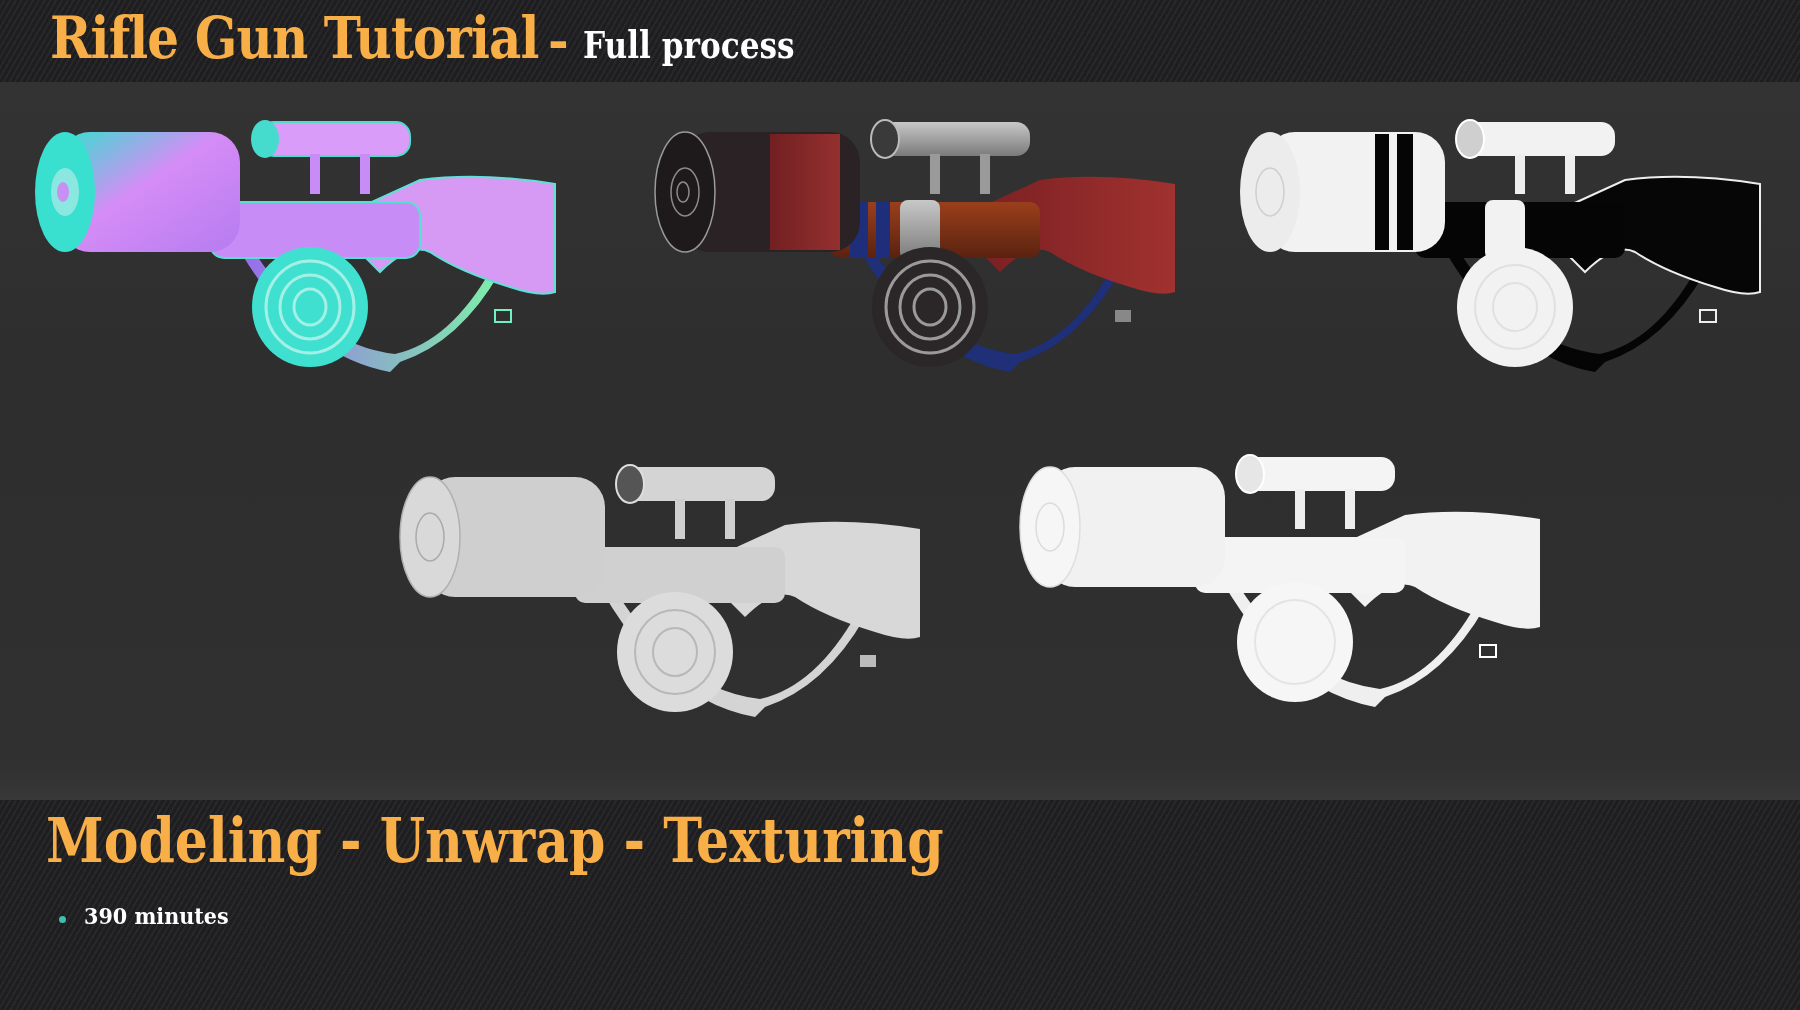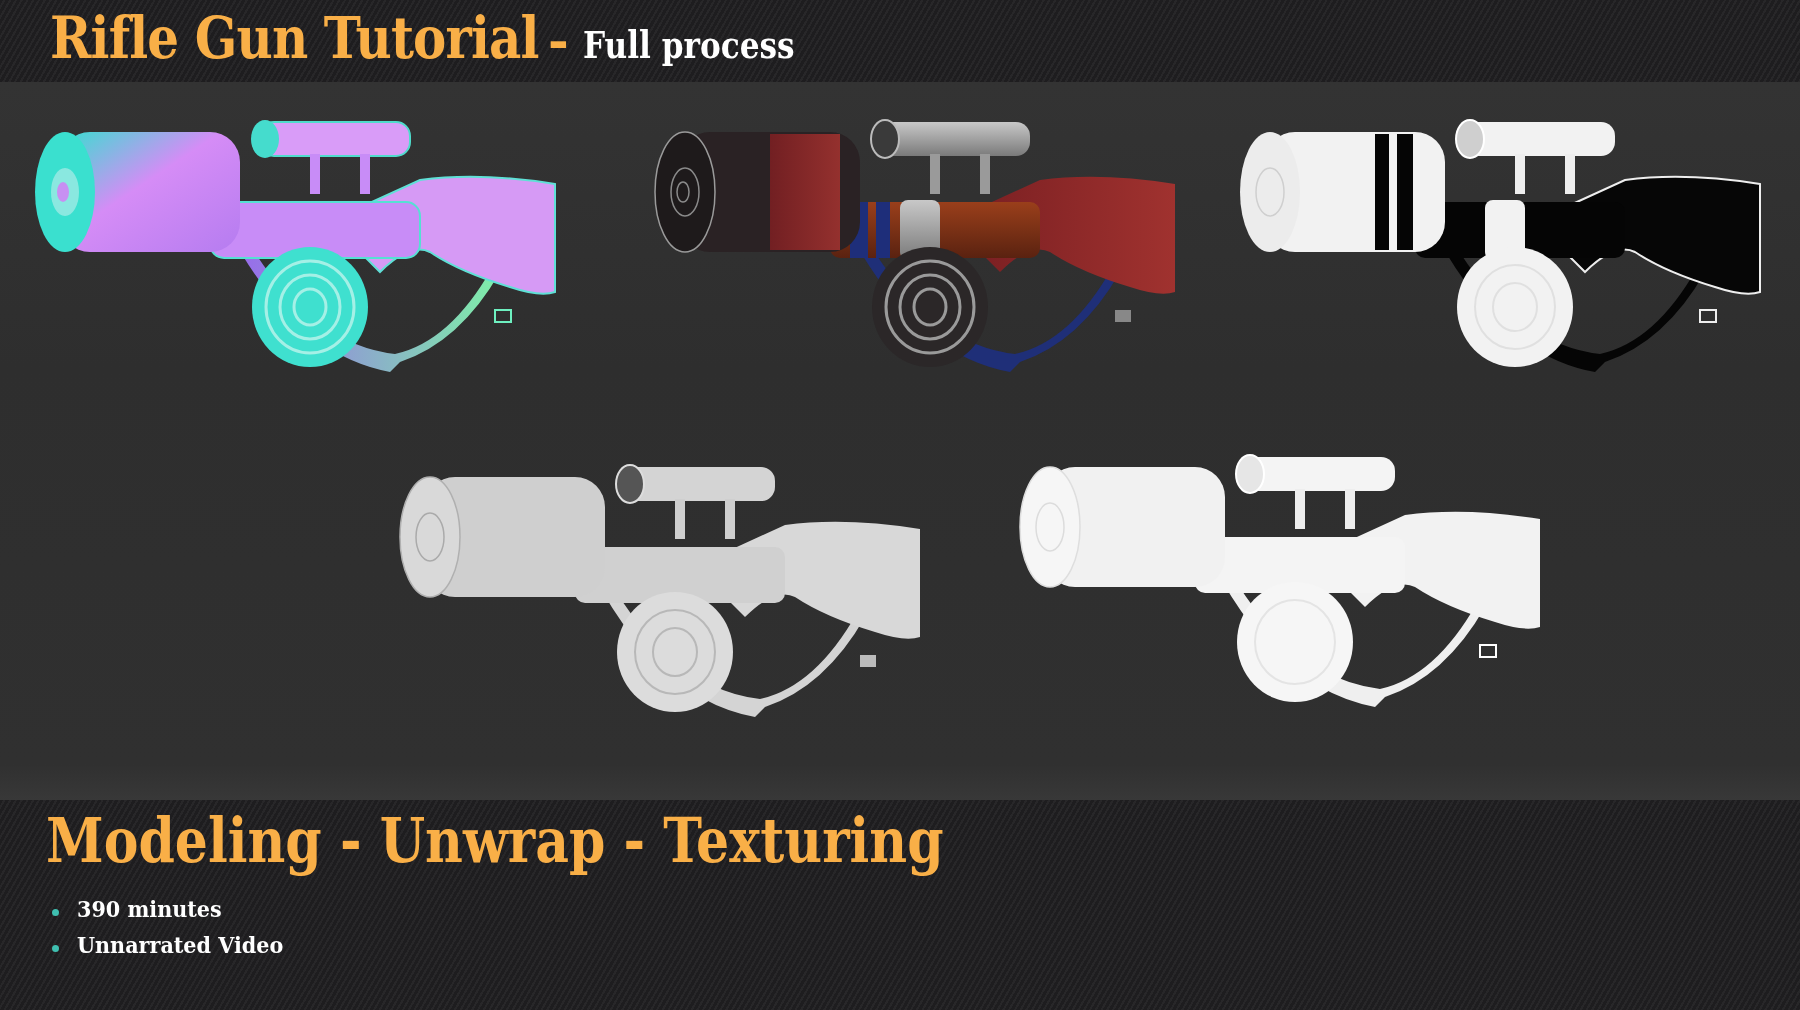--- a/index.html
+++ b/index.html
@@ -47,21 +47,21 @@
     .bottom-band {
       position: absolute; left: 0; top: 800px; width: 1800px; height: 242px;
     }
     .subtitle {
       position: absolute; left: 46px; top: 4px;
       color: #f9af47; font-weight: bold; font-size: 62px;
       font-family: "DejaVu Serif", serif; white-space: nowrap;
       transform: scaleX(0.84); transform-origin: left center;
     }
     .bullets {
-      position: absolute; left: 52px; top: 90px; list-style: none; margin: 0; padding: 0;
+      position: absolute; left: 52px; top: 90px; list-style: none; margin: 7px; padding: 0;
     }
     .bullets li {
       display: flex; align-items: center; height: 36px;
       color: #ffffff; font-weight: bold; font-size: 23px;
       font-family: "DejaVu Serif", serif; white-space: nowrap;
     }
     .dot {
       width: 7px; height: 7px; border-radius: 50%; background: #3fbfb0;
       margin-right: 18px; margin-top: 8px; flex: none;
     }
@@ -219,18 +219,14 @@
   </svg>
 </div>
 
 <div class="bottom-band stripes">
   <div class="subtitle">Modeling - Unwrap - Texturing</div>
   <ul class="bullets">
     <li>
       <span class="dot"></span>
       <span class="bullet-text">390 minutes</span>
     </li>
-    <li>
-      <span class="dot"></span>
-      <span class="bullet-text">Unnarrated Video</span>
-    </li>
   </ul>
 </div>
 
 </body></html>

